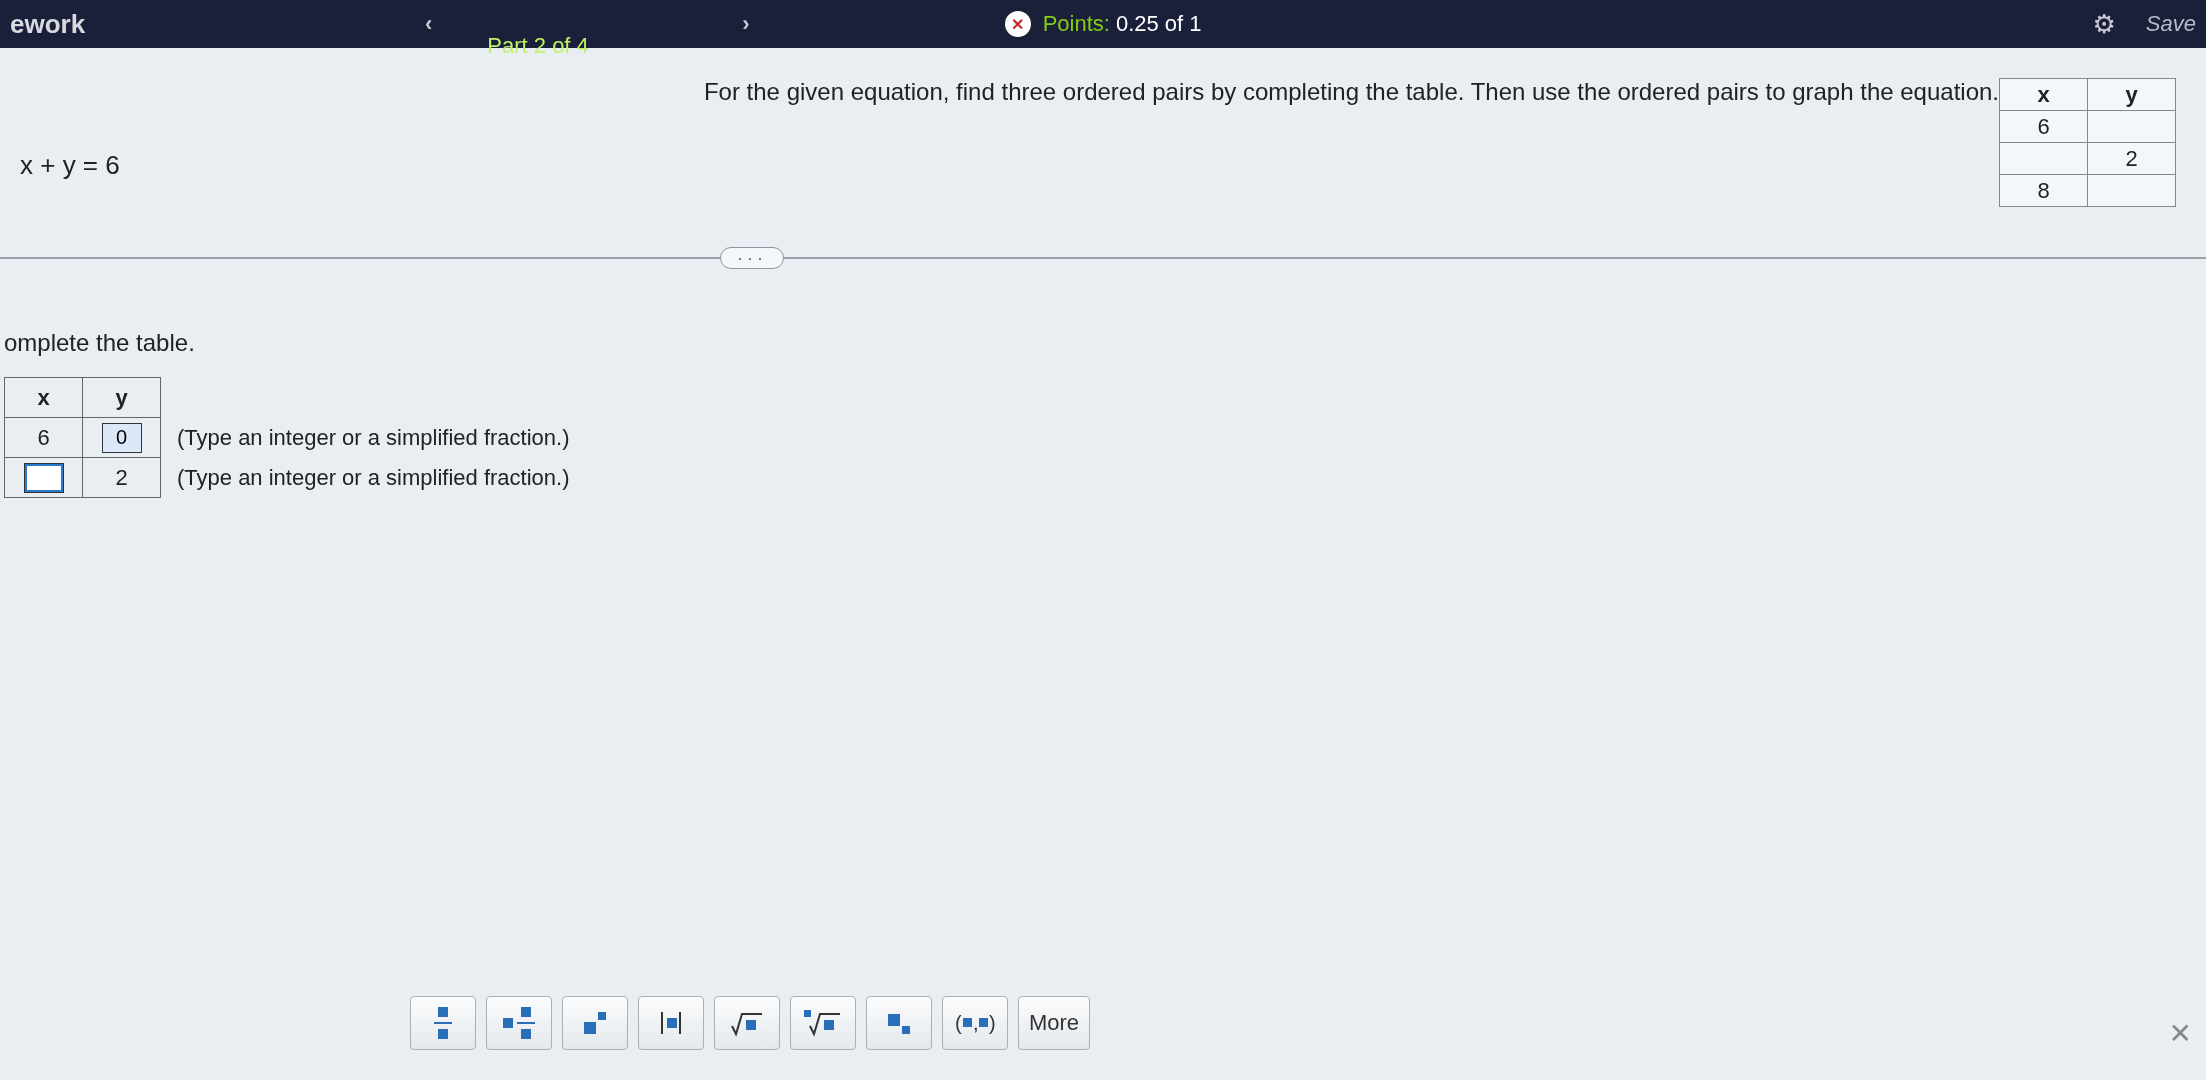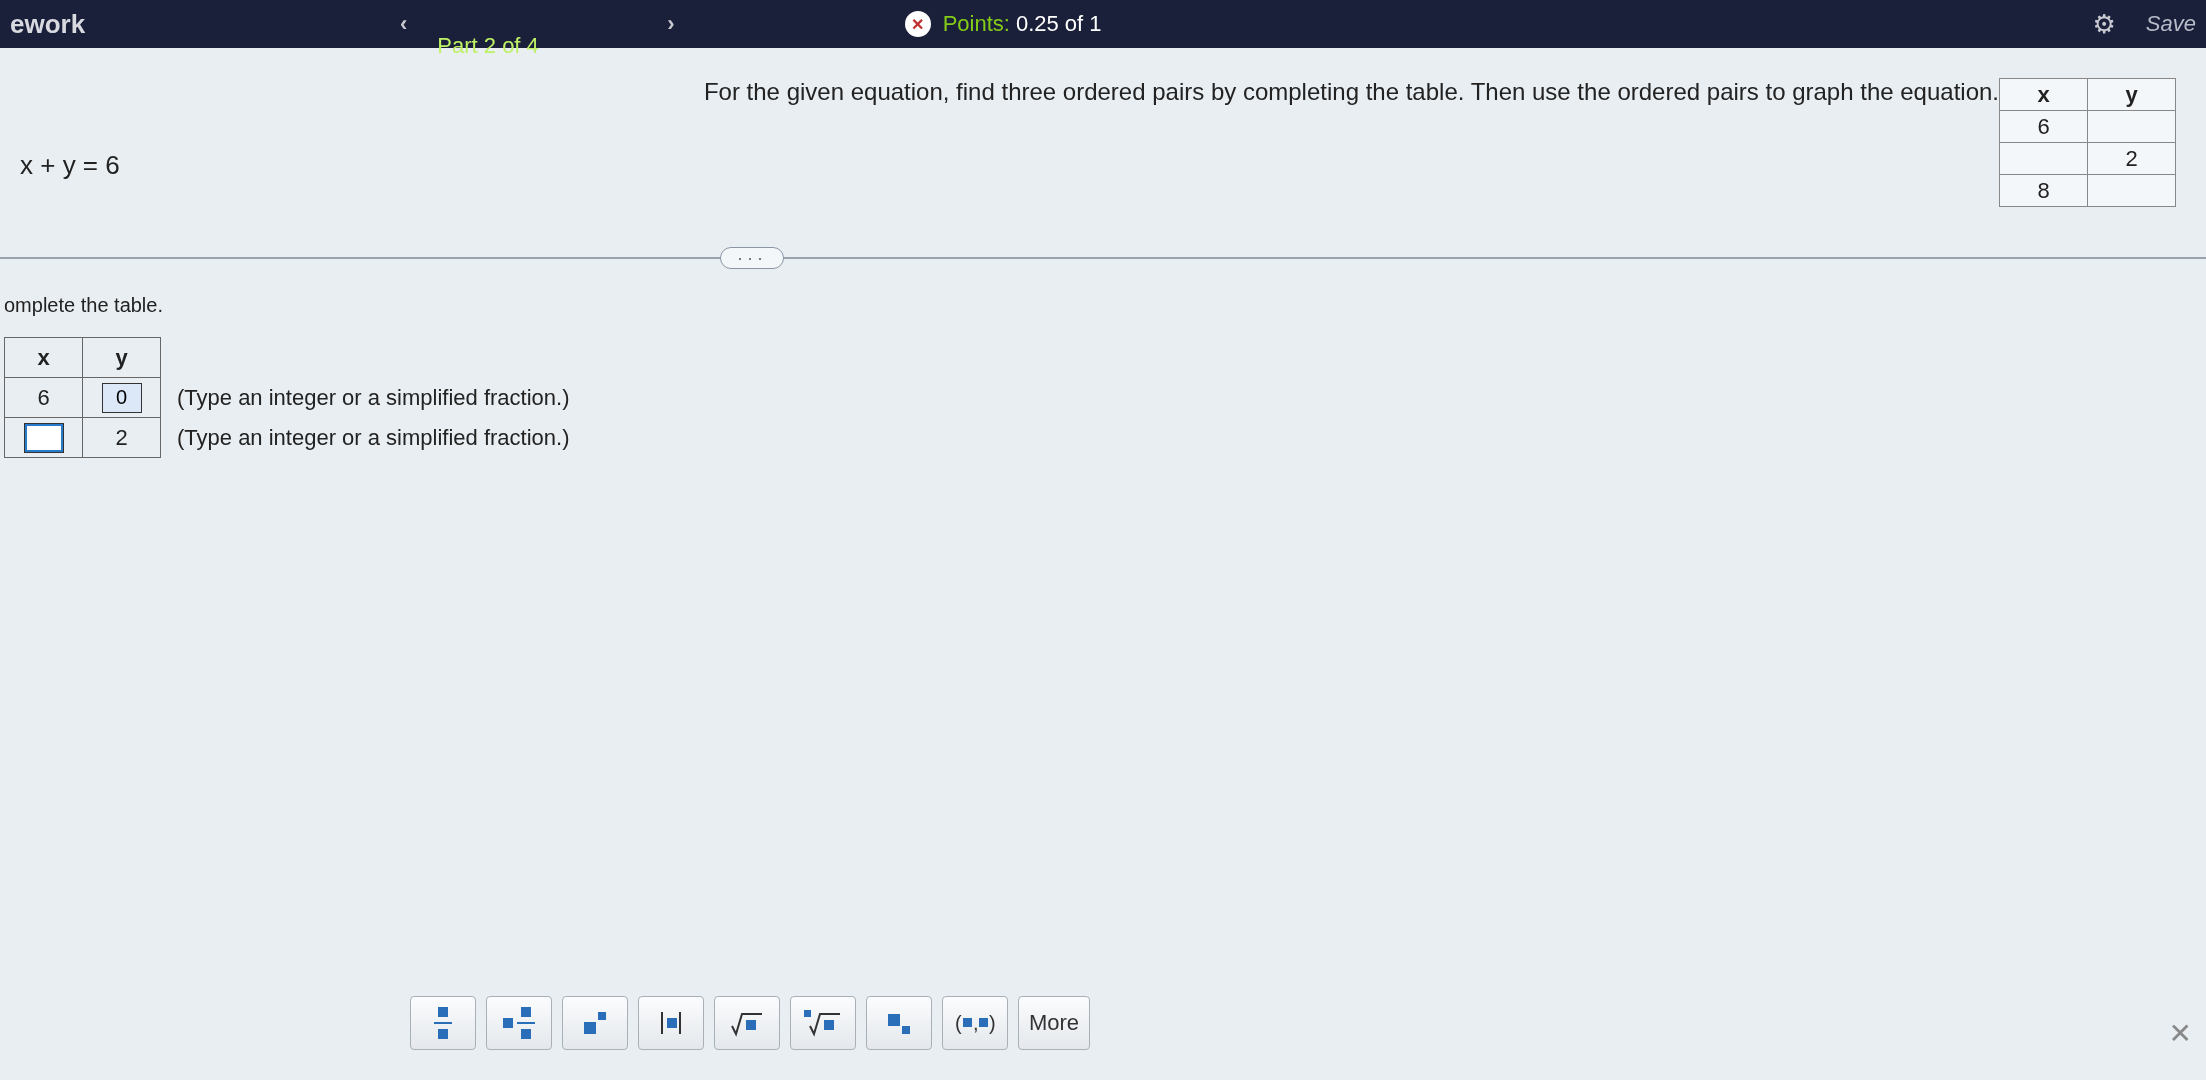--- a/index.html
+++ b/index.html
@@ -11,20 +11,21 @@
       overflow: hidden;
     }
     .topbar {
       background: #1a1f3a;
       height: 48px;
       display: flex;
       align-items: center;
       color: #c8cad0;
       font-size: 22px;
       padding: 16px 10px;
+      gap: 25px;
     }
     .topbar-left {
       width: 360px;
       font-size: 26px;
       font-weight: bold;
       color: #d8dae0;
     }
     .nav-arrow {
       color: #c8cad0;
       font-size: 22px;
@@ -125,23 +126,23 @@
       border-radius: 12px;
       padding: 0 16px;
       font-size: 18px;
       color: #666;
       cursor: pointer;
       letter-spacing: 4px;
       line-height: 20px;
     }
 
     .complete-label {
-      font-size: 20px;
-      color: #222;
-      margin: 17px 0 20px 4px;
+      font-size: 24px;
+      color: #222;
+      margin: 52px 0 20px 4px;
     }
 
     .answer-table {
       border-collapse: collapse;
       margin-left: 4px;
     }
     .answer-table th, .answer-table td {
       border: 1px solid #666;
       height: 40px;
       text-align: center;

